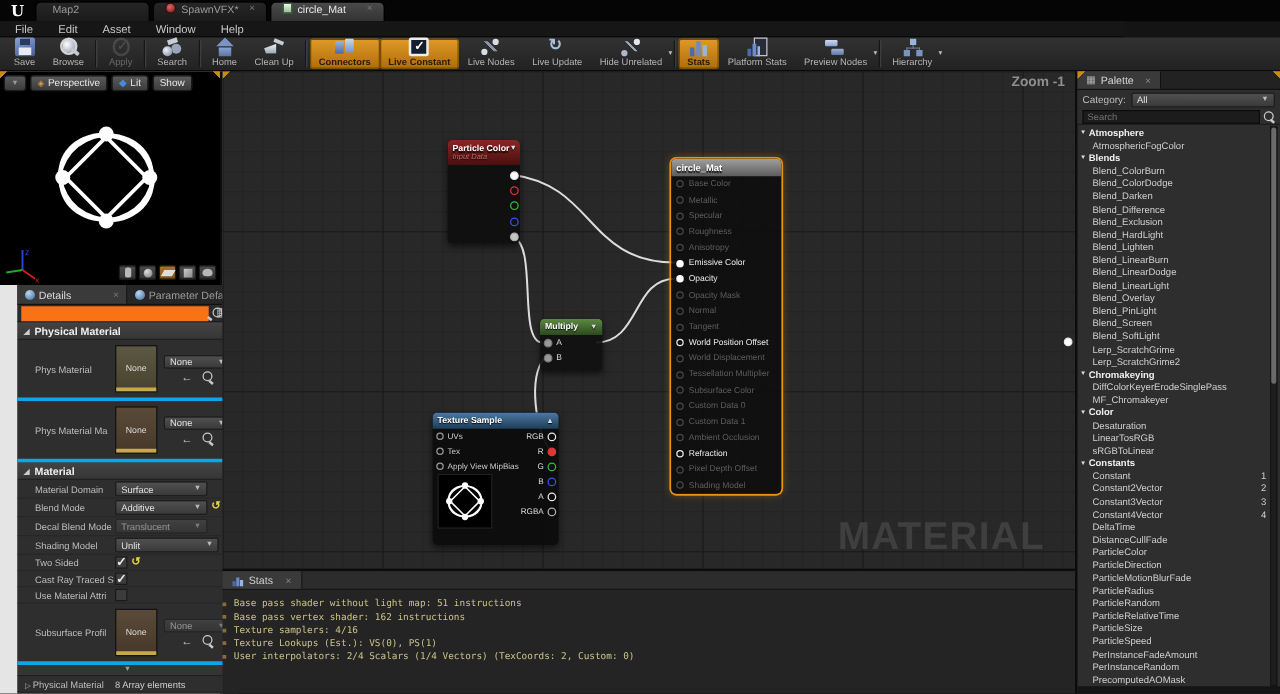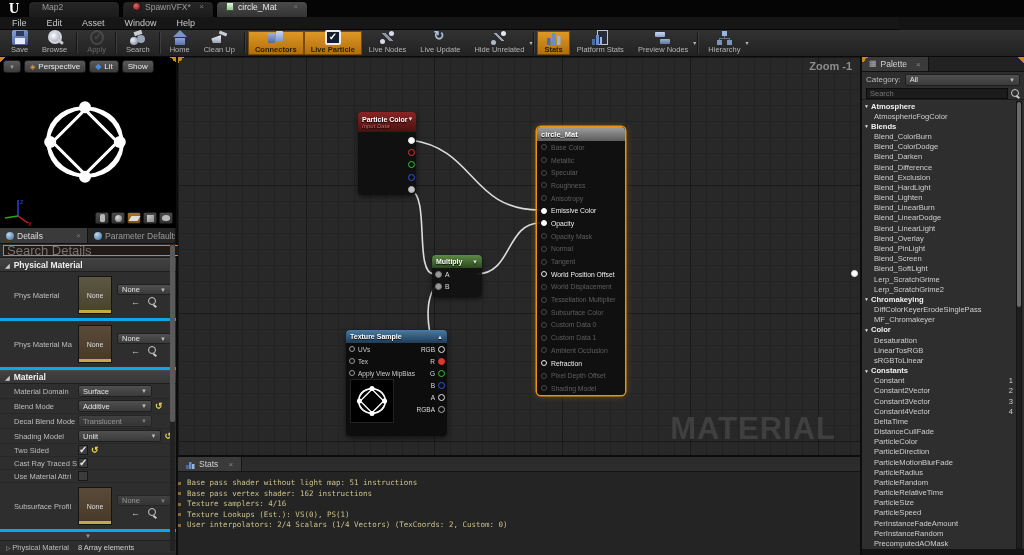--- a/index.html
+++ b/index.html
@@ -71,37 +71,37 @@
 .shape-btn{width:14px;height:12px;background:linear-gradient(#4a4a4a,#333);border:1px solid #1a1a1a;border-radius:2px;display:flex;align-items:center;justify-content:center}
 .shape-btn.active{background:linear-gradient(#a87828,#7a5014)}
 .sg{display:block}
 .s-cyl{width:5px;height:8px;background:#b8b8b8;border-radius:2px/1.5px}
 .s-sphere{width:7px;height:7px;background:radial-gradient(circle at 35% 30%,#ddd,#777);border-radius:50%}
 .s-plane{width:9px;height:5px;background:#ddd;transform:skewX(-30deg)}
 .s-cube{width:7px;height:7px;background:linear-gradient(135deg,#ccc,#888)}
 .s-teapot{width:8px;height:6px;background:#b8b8b8;border-radius:50% 50% 40% 40%}
 #vp-gizmo{position:absolute;left:4px;bottom:2px;z-index:3}
 
-#details{position:absolute;left:0;top:171px;width:176px;height:327px;background:#2e2e2e;font-size:8px}
+#details{position:absolute;left:14px;top:171px;width:176px;height:327px;background:#2e2e2e;font-size:8px}
 #det-tabs{display:flex;height:16px;background:#1f1f1f;border-bottom:1px solid #111}
 .det-tab{display:flex;align-items:center;gap:3px;padding:0 6px;font-size:8.5px;color:#9a9a9a;background:#262626;border-right:1px solid #111;white-space:nowrap;overflow:hidden}
 .det-tab.active{background:#3a3a3a;color:#ddd}
 .det-tab .x{color:#777;font-size:8px;margin-left:2px}
 .lens{width:8px;height:8px;border-radius:50%;background:radial-gradient(circle at 35% 30%,#bcd8f0,#3a6a9a);flex:0 0 auto}
 #det-search-row{display:flex;align-items:center;gap:3px;height:14px;padding:0 3px;background:#2a2a2a;border-bottom:1px solid #1a1a1a}
-#det-search-row input{flex:1;height:11px;background:#1c1c1c;border:1px solid #f97316;color:#bbb;font-size:13px;padding:0 3px;font-family:"Liberation Sans",sans-serif}
+#det-search-row input{flex:1;height:11px;background:#1c1c1c;border:6px solid #f97316;color:#bbb;font-size:10px;padding:0 3px;font-family:"Liberation Sans",sans-serif}
 .glyph-grid{color:#b0b0b0;font-size:10px;line-height:10px}
 .i-eye{width:13px;height:9px;border:1.5px solid #c0c0c0;border-radius:50%;position:relative}
 .i-eye::after{content:"";position:absolute;left:3px;top:1.5px;width:4px;height:4px;border-radius:50%;background:#c0c0c0}
 .mini-caret{color:#999;font-size:6px}
 .sec-hdr{height:14px;background:linear-gradient(#424242,#363636);border-top:1px solid #4a4a4a;border-bottom:1px solid #202020;display:flex;align-items:center;gap:4px;padding:0 5px;color:#efefef;font-weight:bold;font-size:8.5px}
 .sec-hdr .tri{font-size:6px;color:#ccc}
 .prop-row{display:flex;align-items:center;min-height:13px;border-bottom:1px solid #272727;background:#2e2e2e}
 .prop-label{flex:0 0 78px;padding-left:14px;color:#bdbdbd;font-size:7.5px;white-space:nowrap;overflow:hidden}
-.prop-ctrl{flex:1;display:flex;align-items:center;gap:3px;padding:1px 4px 1px 0}
+.prop-ctrl{flex:1;display:flex;gap:3px;padding:1px 4px 1px 0}
 .dd{height:12px;flex:1;background:linear-gradient(#505050,#3a3a3a);border:1px solid #1e1e1e;border-radius:2px;display:flex;align-items:center;justify-content:space-between;padding:0 4px;font-size:7.5px;color:#e2e2e2;min-width:0}
 .dd .dc{color:#bbb;font-size:6px}
 .dd.disabled{opacity:.55}
 .reset{color:#e8d44d;font-size:9px;font-weight:bold;line-height:9px}
 .cb{width:10px;height:10px;background:#3c3c3c;border:1px solid #191919;position:relative}
 .cb.checked::after{content:"✓";position:absolute;left:0px;top:-2px;font-size:10px;color:#ececec;font-weight:bold}
 .asset-row{display:flex;align-items:center;border-bottom:3px solid #0ea5e9;background:#2e2e2e;padding:4px 0}
 .asset-row .prop-label{flex:0 0 78px}
 .thumb{width:34px;height:38px;border:1px solid #141414;display:flex;align-items:center;justify-content:center;font-size:7px;color:#ddd;position:relative;flex:0 0 auto}
 .thumb::after{content:"";position:absolute;left:0;right:0;bottom:0;height:3px;background:#c8a84a}
@@ -267,21 +267,21 @@
     
     
   </div>
     <div class="tb-btn active">
     <span class="tbic i-connect"></span>
     <span class="tb-label">Connectors</span>
 
   </div>
     <div class="tb-btn active">
     <span class="tbic i-tv"></span>
-    <span class="tb-label">Live Particle</span>
+    <span class="tb-label">Live Constant</span>
 
   </div>
     <div class="tb-btn">
     <span class="tbic i-livenodes"></span>
     <span class="tb-label">Live Nodes</span>
 
   </div>
     <div class="tb-btn">
     <span class="tbic i-liveupdate"></span>
     <span class="tb-label">Live Update</span>

